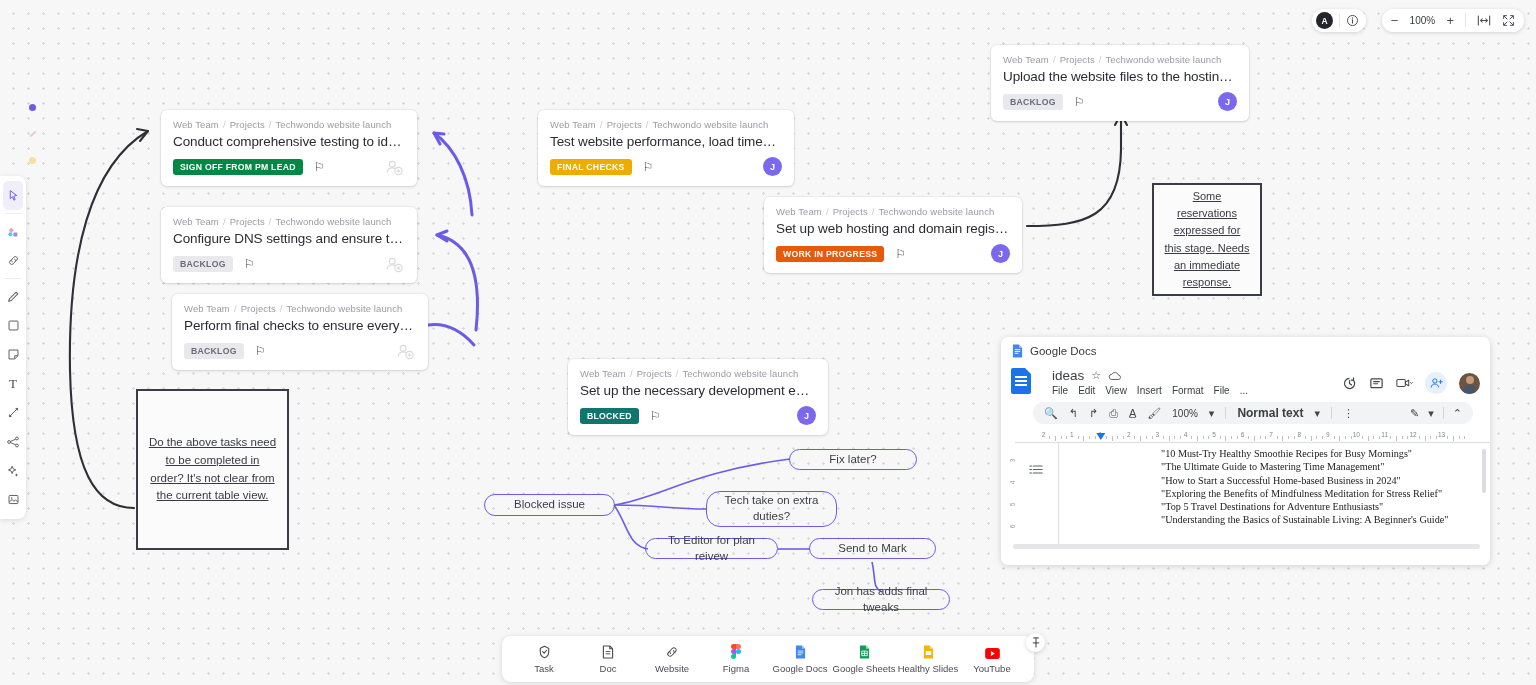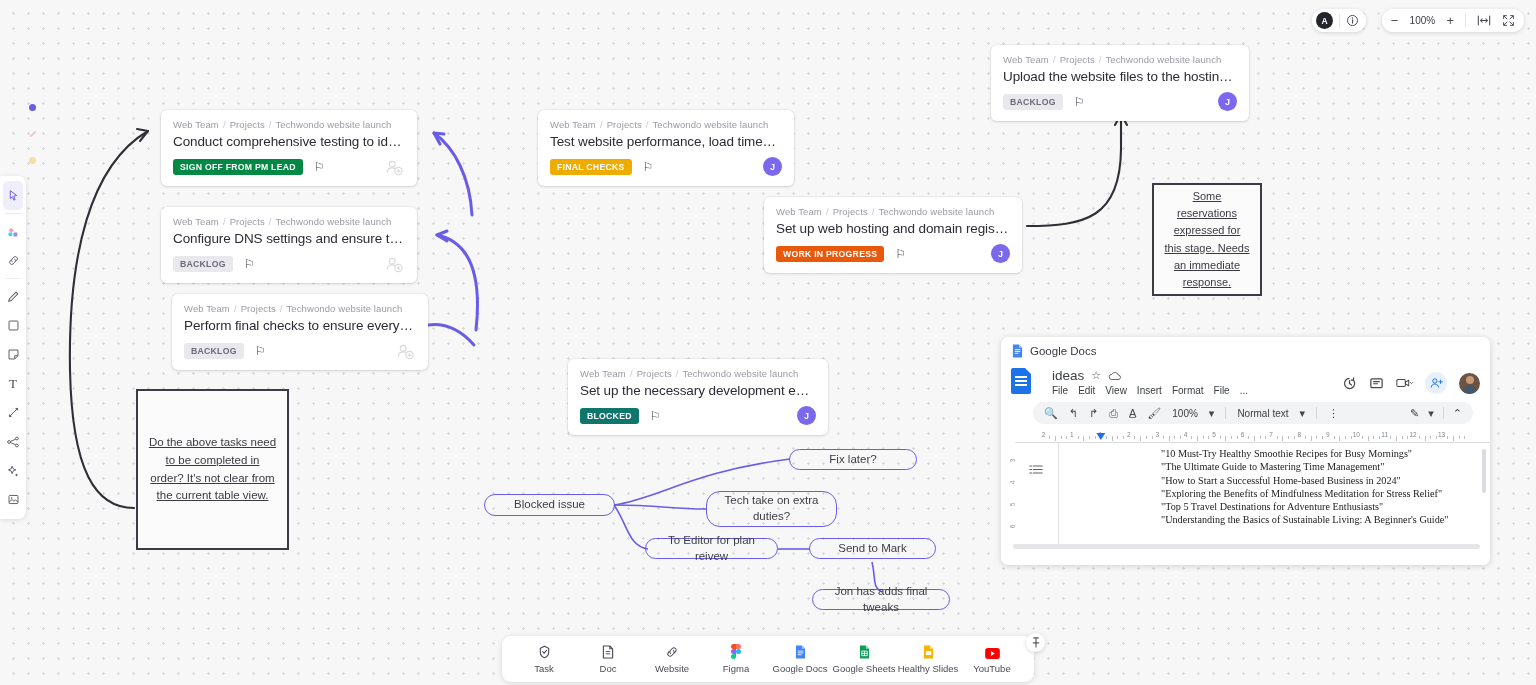--- a/index.html
+++ b/index.html
@@ -108,21 +108,21 @@
   .gd-circle { width: 22px; height: 22px; border-radius: 50%; background:#e8f0fe; display:flex;align-items:center;justify-content:center;}
   .gd-photo { width: 21px; height: 21px; border-radius: 50%; background: #6b5444; overflow:hidden; position:relative;}
   .gd-photo:after{content:"";position:absolute;left:4px;top:12px;width:13px;height:11px;border-radius:6px 6px 0 0;background:#47566b;}
   .gd-photo:before{content:"";position:absolute;left:6.5px;top:3.5px;width:8px;height:8px;border-radius:50%;background:#c89b76;}
   .gd-toolbar {
     margin: 6px 0 0 22px; height: 22px; background: #f1f3f4; border-radius: 12px;
     display: flex; align-items: center; gap: 11px; padding: 0 11px; width: 440px;
   }
   .gd-tb-ico { font-size: 11px; color: #444746; line-height: 1; cursor: pointer; }
   .gd-zoom { font-size: 10px; color: #3c4043; }
-  .gd-style { font-size: 10px; color: #3c4043; }
+  .gd-style { font-size: 12px; color: #3c4043; font-weight: bold; }
   .gd-ruler { position: relative; height: 11px; margin-left: 14px; border-bottom: 1px solid #dadce0; }
   .gd-ruler .tk { position: absolute; top: 4px; width: 1px; height: 4px; background: #bdc1c6; }
   .gd-ruler .num { position: absolute; top: -1px; font-size: 6.5px; color: #80868b; transform: translateX(-50%); }
   .gd-page { position: relative; height: 108px; background: #fff; overflow: hidden; }
   .gd-doc-text { position: absolute; left: 160px; top: 4px; font-family: "Liberation Serif", serif; }
   .gd-doc-text div { font-size: 10.2px; color: #202124; line-height: 13.3px; white-space: nowrap; }
   .gd-focus { position:absolute; left:117px; top:-9px; font-size:9px; color:#3c3c44; font-family:"Liberation Serif",serif;}
   .gd-margin { position: absolute; left: 57px; top: 0; bottom: 6px; width: 1px; background: #e0e0e0; }
   .gd-outline { position: absolute; left: 28px; top: 18px; }
   .gd-vrule { position: absolute; left: 8px; top: 0; bottom: 0; width: 14px; }

